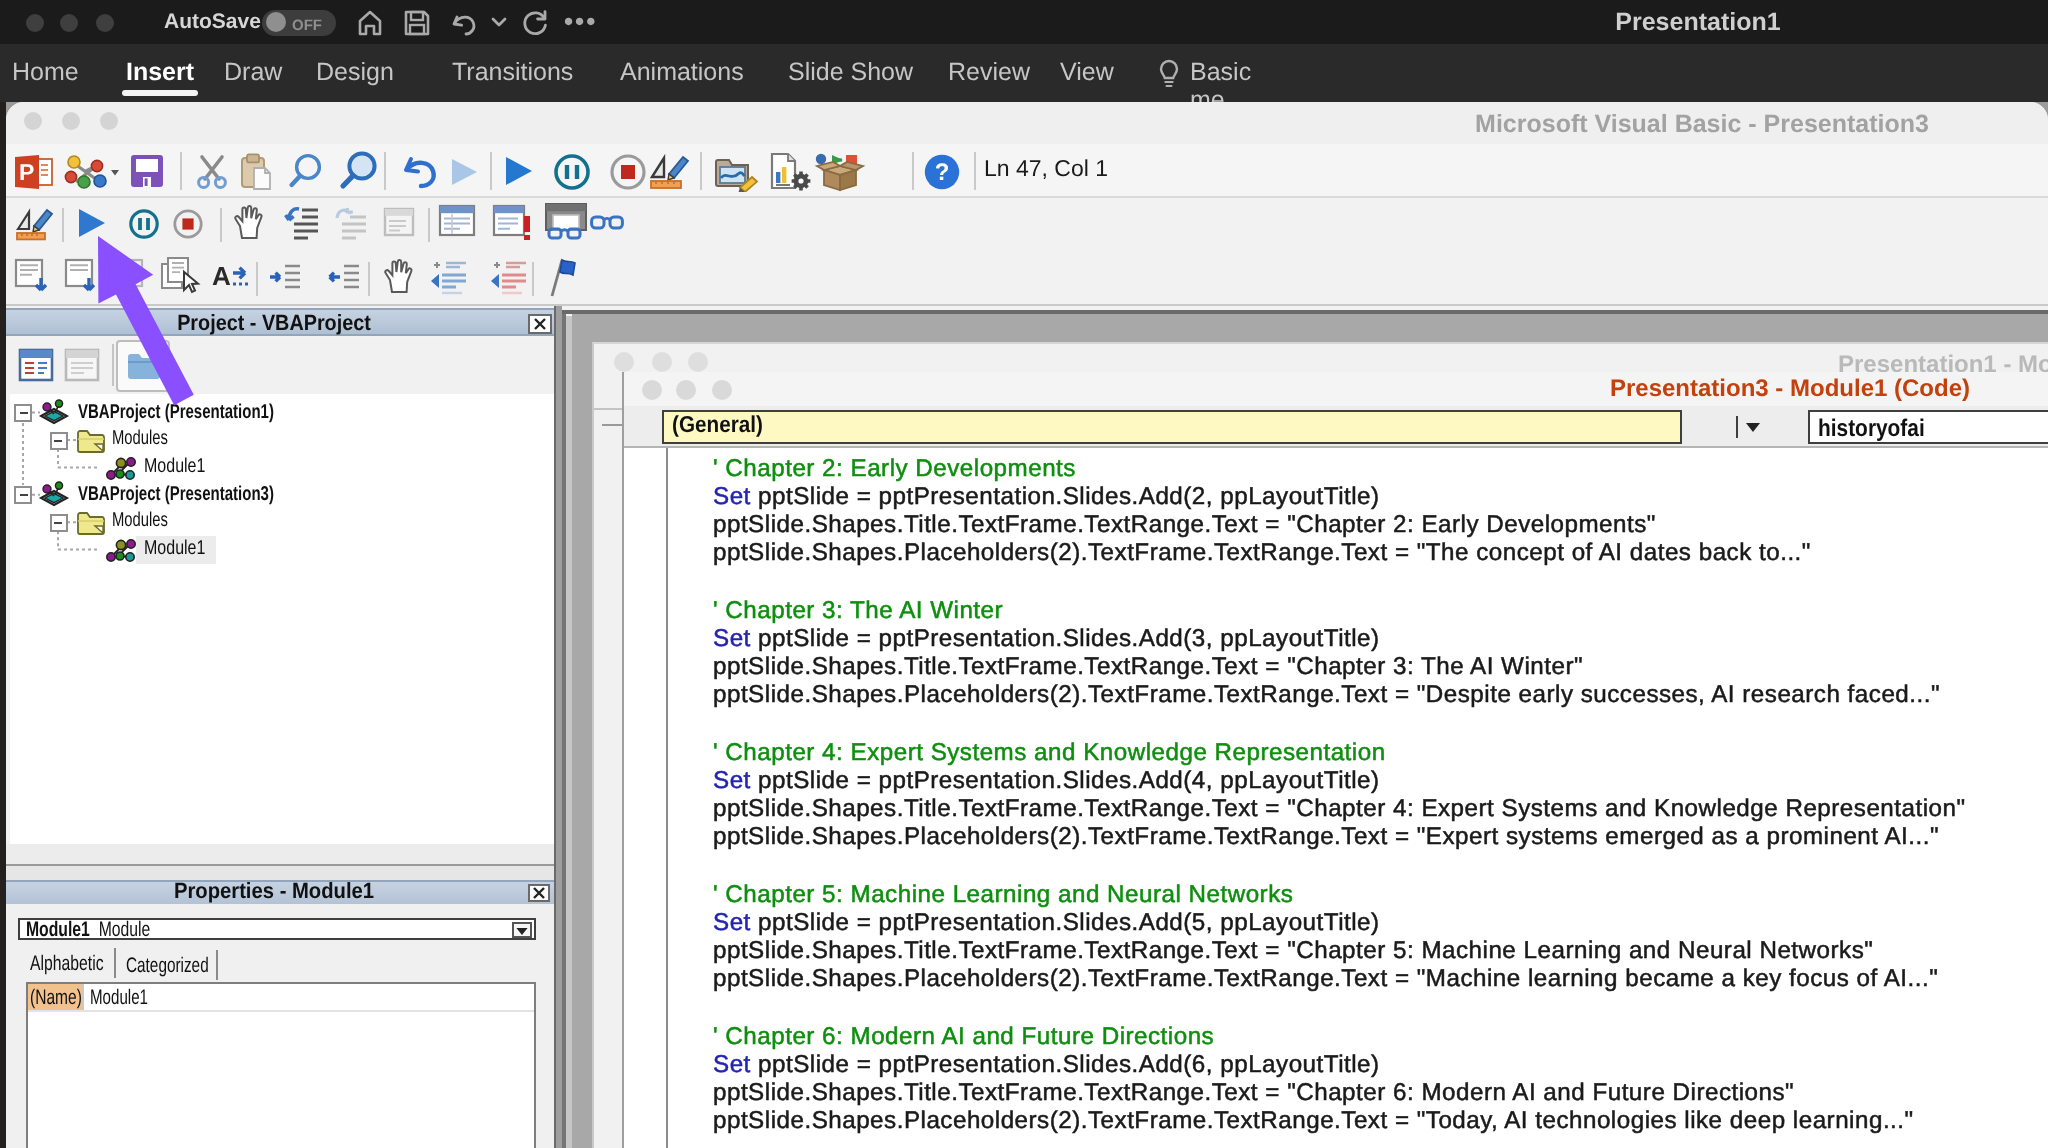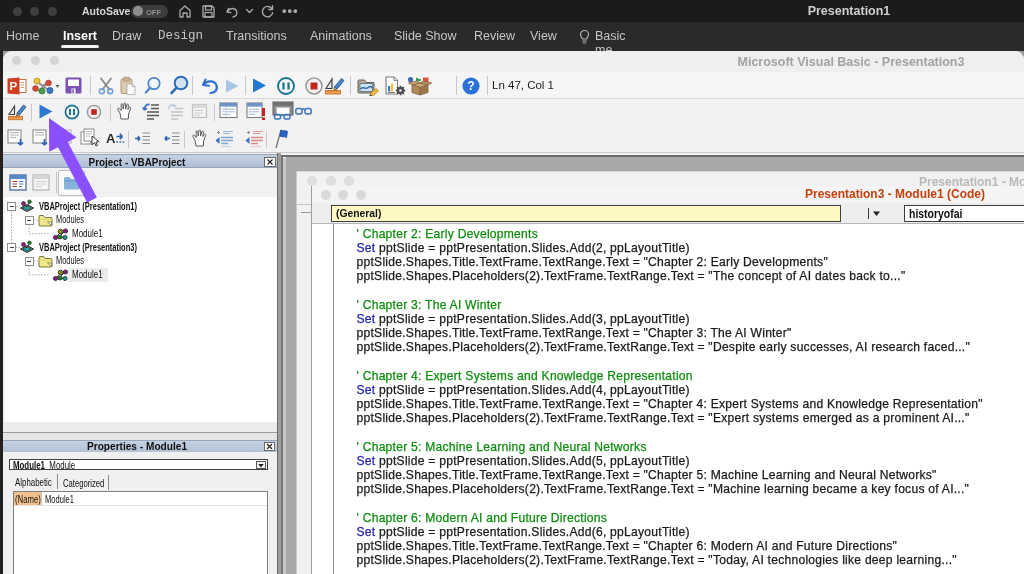--- a/index.html
+++ b/index.html
@@ -45,21 +45,21 @@
   </svg>
   <div class="abs" style="left:282px;top:2.5px;font-size:13px;font-weight:bold;color:#a9a9a9;letter-spacing:1px;">•••</div>
   <div class="abs" style="left:749px;top:3.5px;width:200px;text-align:center;font-size:12.5px;font-weight:bold;color:#cfcfcf;">Presentation1</div>
 </div>
 
 <div class="abs" style="left:0;top:22px;width:1024px;height:29px;background:#2a2a2a;">
   <div class="abs ribtab" style="left:6px;width:40px;">Home</div>
   <div class="abs" style="left:60px;width:40px;top:7px;text-align:center;font-size:12.5px;color:#fff;font-weight:bold;">Insert</div>
   <div class="abs" style="left:61px;top:22.5px;width:38px;height:3px;border-radius:2px;background:#f4f4f4;"></div>
   <div class="abs ribtab" style="left:112px;width:40px;">Draw</div>
-  <div class="abs ribtab" style="left:158px;width:50px;font-family:Liberation Mono, monospace;">Design</div>
+  <div class="abs ribtab" style="left:158px;width:50px;">Design</div>
   <div class="abs ribtab" style="left:226px;width:66px;">Transitions</div>
   <div class="abs ribtab" style="left:310px;width:66px;">Animations</div>
   <div class="abs ribtab" style="left:394px;width:64px;">Slide Show</div>
   <div class="abs ribtab" style="left:474px;width:46px;">Review</div>
   <div class="abs ribtab" style="left:530px;width:40px;">View</div>
   <svg class="abs" style="left:578px;top:7px;" width="13" height="16" viewBox="0 0 13 16">
     <path d="M2.5 5.5 A4 4 0 1 1 10.5 5.5 C10.5 7.8 8.8 8.6 8.6 10 L4.4 10 C4.2 8.6 2.5 7.8 2.5 5.5 Z" fill="none" stroke="#b0b0b0" stroke-width="1.2"></path>
     <path d="M4.7 12 L8.3 12 M5.3 14 L7.7 14" stroke="#b0b0b0" stroke-width="1.1" stroke-linecap="round"></path>
   </svg>
   <div class="abs ribtab" style="left:595px;width:46px;">Basic me</div>

